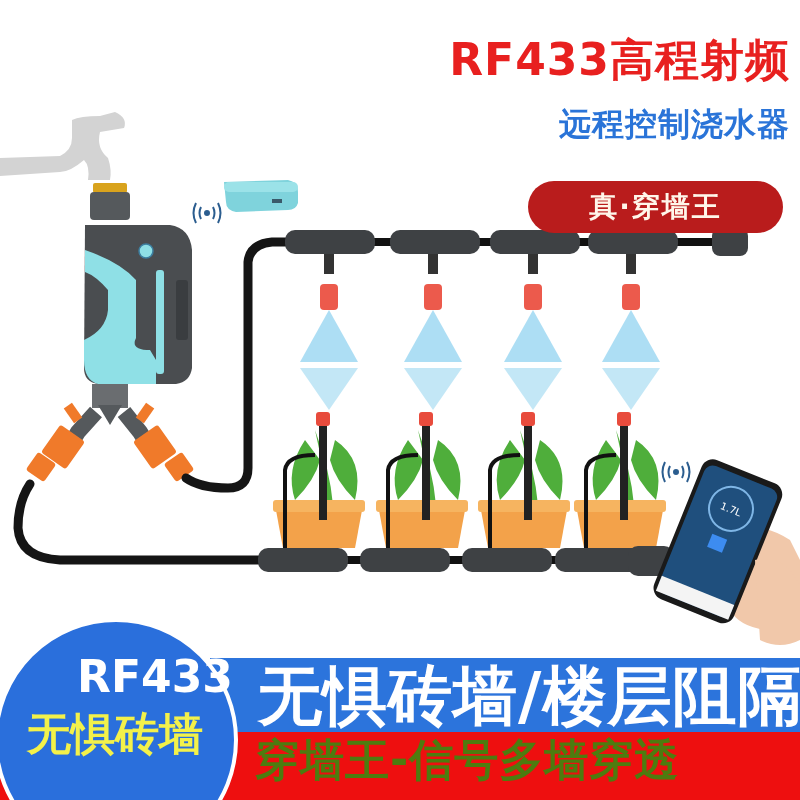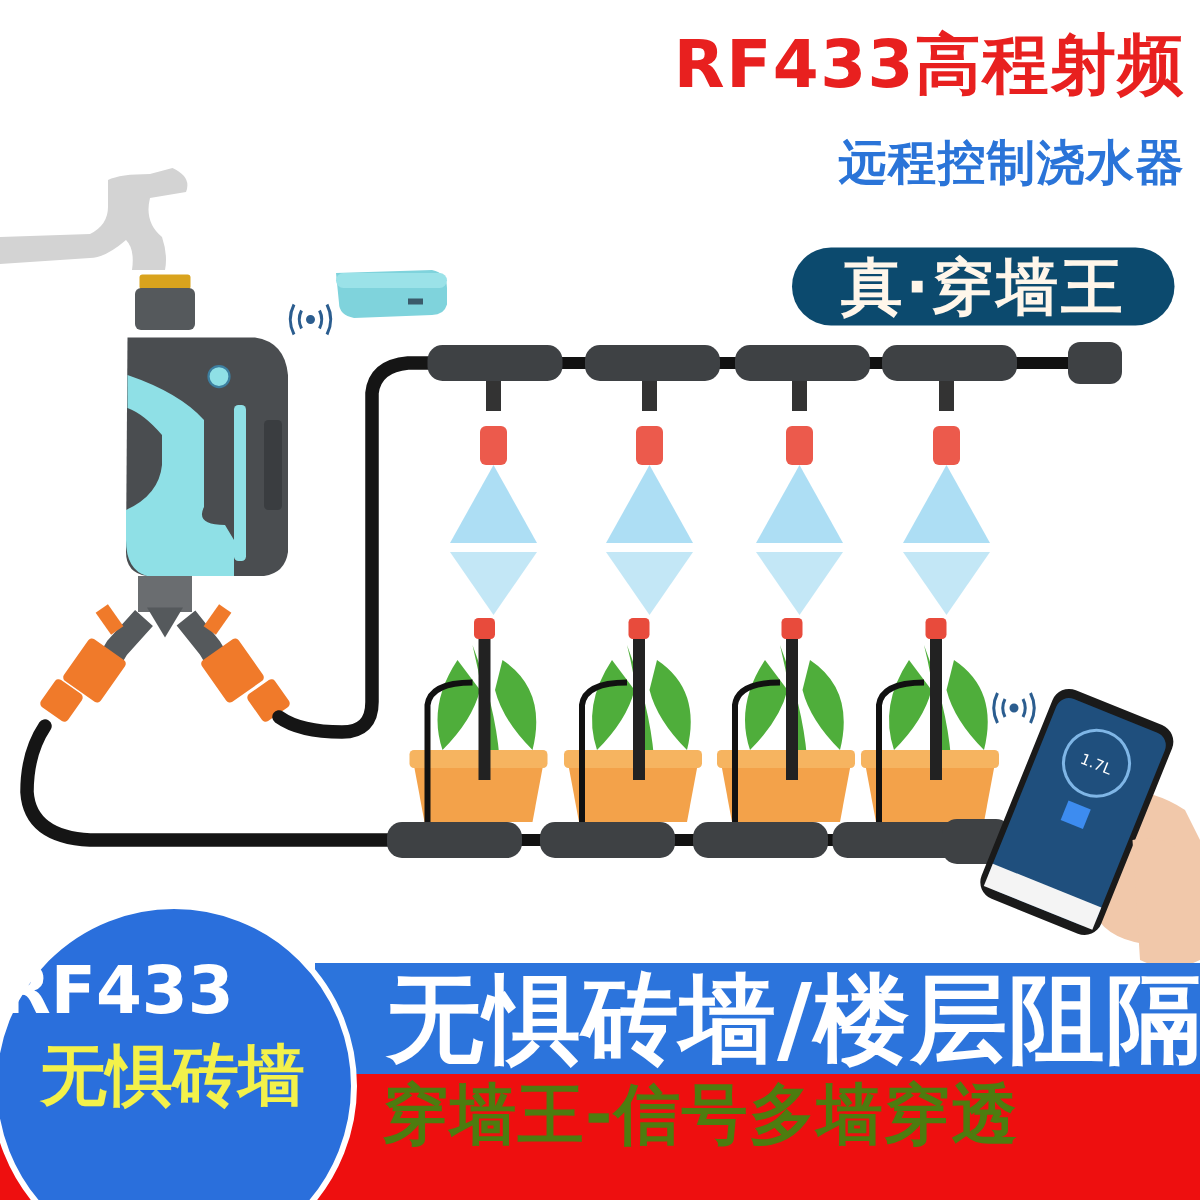--- a/index.html
+++ b/index.html
@@ -1,26 +1,26 @@
 <!DOCTYPE html>
 <html><head>
 <meta charset="utf-8">
 <style>
   html,body{margin:0;padding:0;background:#fff;}
   body{width:800px;height:800px;position:relative;overflow:hidden;font-family:"DejaVu Sans",sans-serif;}
-  .abs{position:absolute;}
+  .abs{position:absolute;margin-top:16px;}
   .title1{left:330px;top:18px;width:460px;text-align:right;font-size:44px;font-weight:bold;color:#e8201f;letter-spacing:1px;line-height:52px;white-space:nowrap;}
   .title2{left:330px;top:82px;width:460px;text-align:right;font-size:32px;font-weight:bold;color:#2a74d8;letter-spacing:1px;line-height:52px;white-space:nowrap;}
-  .pill{left:528px;top:165px;width:255px;height:52px;background:#0c4a6e;border-radius:26px;color:#fff6ea;font-size:41px;font-weight:bold;text-align:center;line-height:52px;letter-spacing:2px;}
+  .pill{left:528px;top:165px;width:255px;height:52px;background:#b91c1c;border-radius:26px;color:#fff6ea;font-size:28px;font-weight:bold;text-align:center;line-height:52px;letter-spacing:2px;}
   .blue-band{left:210px;top:642px;width:590px;height:76px;background:#2c74dc;}
   .red-band{left:0px;top:716px;width:800px;height:84px;background:#ee0f0f;border-top-left-radius:40px;}
   .band1-text{left:258px;top:648px;width:540px;font-size:64px;font-weight:bold;color:#fff;line-height:64px;white-space:nowrap;letter-spacing:1px;}
   .band2-text{left:255px;top:712px;width:540px;font-size:44px;font-weight:bold;color:#4d7c0f;line-height:64px;white-space:nowrap;letter-spacing:1px;}
   .circle{left:-6px;top:602px;width:244px;height:244px;border-radius:50%;background:#2a6fdc;border:4px solid #fff;box-sizing:border-box;}
-  .circ-t1{left:0;top:636px;width:230px;font-size:44px;font-weight:bold;color:#fff;line-height:50px;}
+  .circ-t1{left:0;top:636px;width:230px;text-align:center;font-size:44px;font-weight:bold;color:#fff;line-height:50px;padding-left:40px;}
   .circ-t2{left:0;top:693px;width:230px;text-align:center;font-size:44px;font-weight:bold;color:#f3f14a;line-height:50px;}
   svg{position:absolute;left:0;top:0;}
 </style>
 </head>
 <body>
 
 <svg width="800" height="800" viewBox="0 0 800 800">
 
   <g fill="#d3d3d3">
     <path d="M0 158 L60 156 Q72 150 72 138 L72 120 Q80 116 100 116 L115 112 Q128 118 124 128 L100 132 Q96 148 108 158 Q112 170 110 180 L88 180 Q90 166 84 160 Q70 172 60 172 L0 176 Z"></path>

